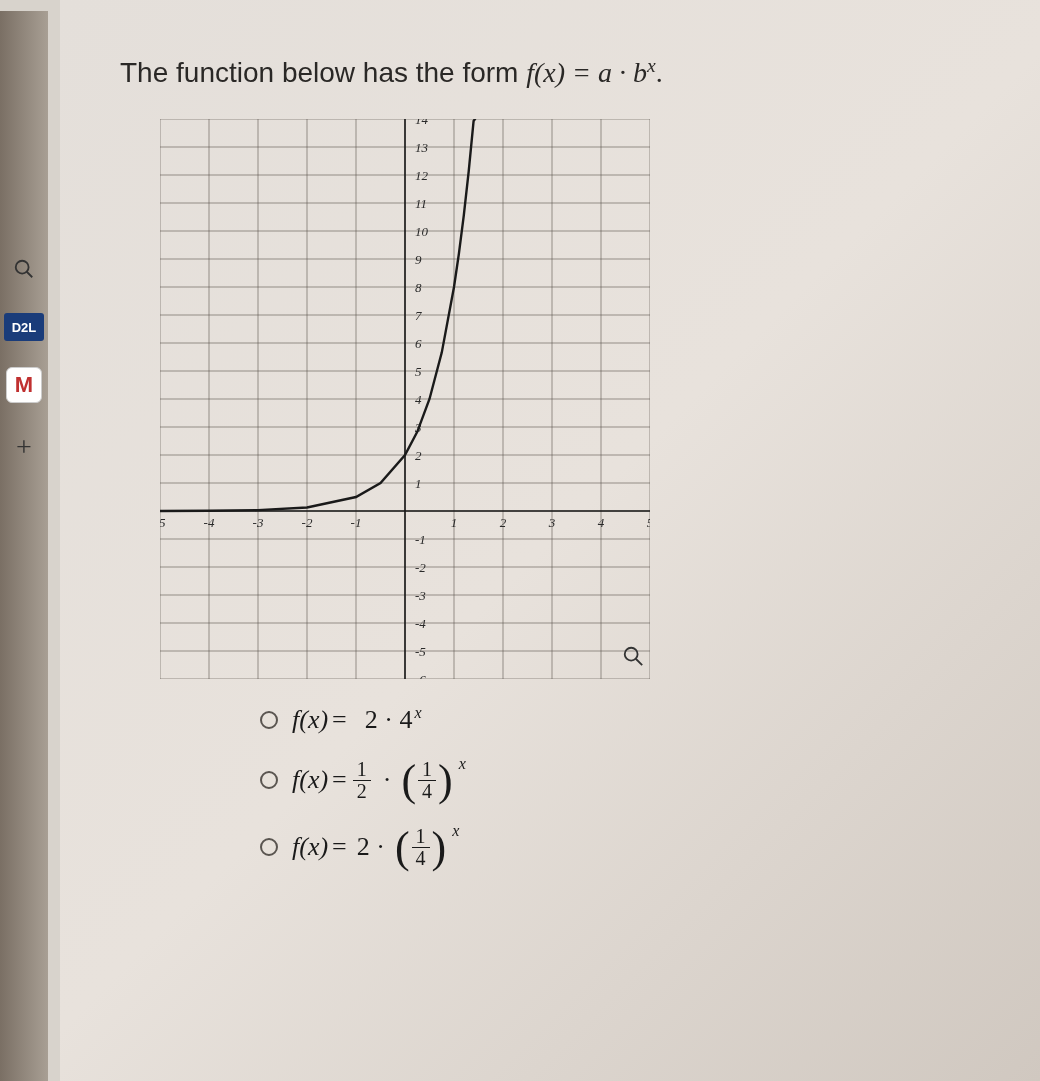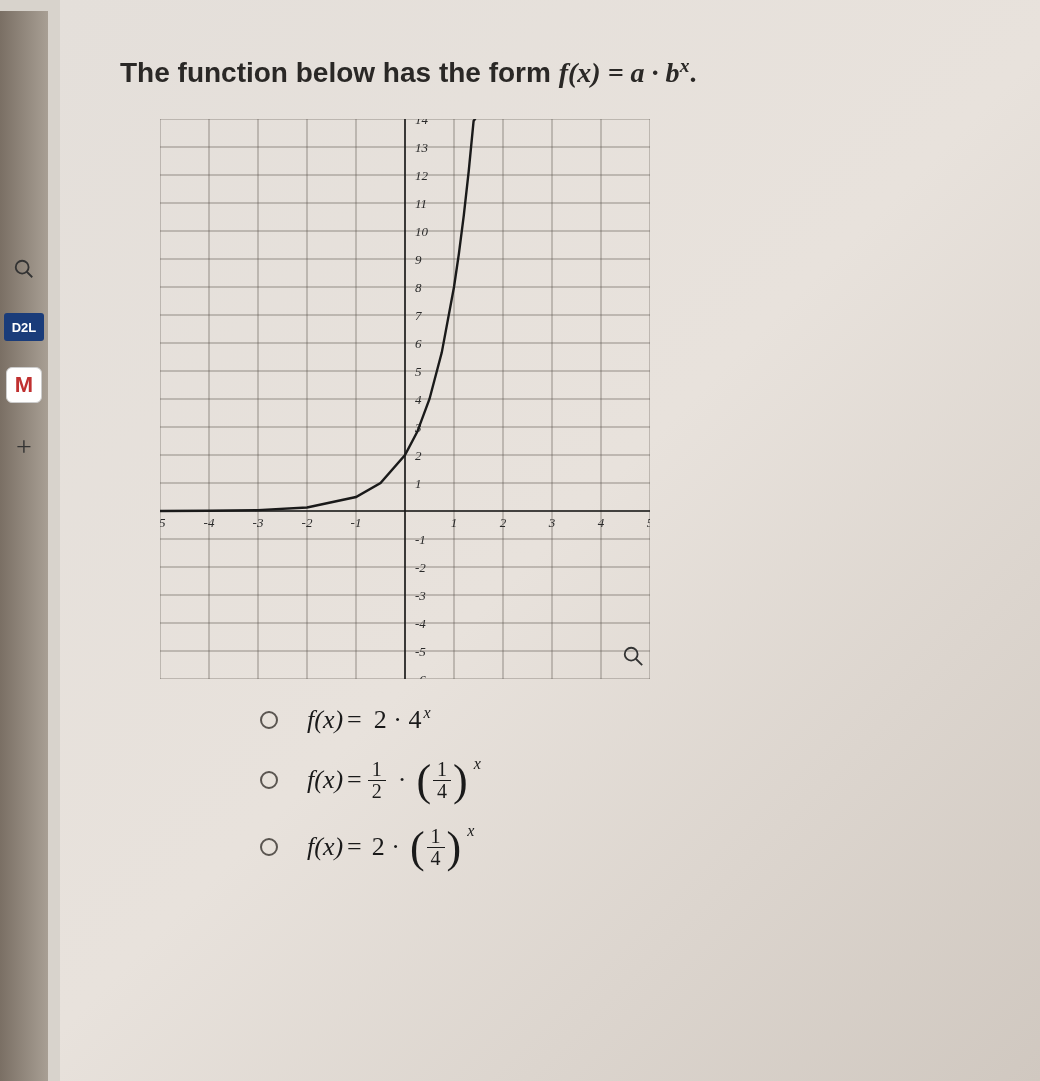--- a/index.html
+++ b/index.html
@@ -56,21 +56,21 @@
     right: 0;
     bottom: 0;
     background: linear-gradient(135deg, #e4dfda 0%, #e8e2dc 50%, #d0c8c0 100%);
     padding: 55px 60px 0 60px;
   }
   .prompt {
     font-size: 28px;
     color: #2a2826;
     margin-bottom: 30px;
     font-family: 'Segoe UI', Tahoma, sans-serif;
-    font-weight: 700;
+    font-weight: 400;
   }
   .prompt .math {
     font-family: 'Cambria Math', Georgia, serif;
     font-style: italic;
   }
   .prompt .math .rm { font-style: normal; }
   .chart-wrap {
     position: relative;
     width: 490px;
     height: 560px;
@@ -92,21 +92,21 @@
   }
   .options {
     margin-left: 140px;
     display: flex;
     flex-direction: column;
     gap: 24px;
   }
   .opt {
     display: flex;
     align-items: center;
-    gap: 29px;
+    gap: 14px;
     font-size: 26px;
     color: #1a1a1a;
   }
   .radio {
     width: 18px; height: 18px;
     border: 2px solid #5a5550;
     border-radius: 50%;
     flex-shrink: 0;
     background: #e8e2db;
   }
@@ -249,21 +249,21 @@
   </div>
 
 
   <div class="options">
 
     <div class="opt">
       <span class="radio"></span>
       <span class="math-line">
         <span>f(x)</span>
         <span class="rm">=</span>
-        <span style="margin-left:8px;"><span class="rm">2 · 4</span><sup class="sup" style="font-style:italic;">x</sup></span>
+        <span style="margin-left:14px;"><span class="rm">2 · 4</span><sup class="sup" style="font-style:italic;">x</sup></span>
       </span>
     </div>
 
     <div class="opt">
       <span class="radio"></span>
       <span class="math-line">
         <span>f(x)</span>
         <span class="rm">=</span>
         <span class="frac">
           <span class="n">1</span>

